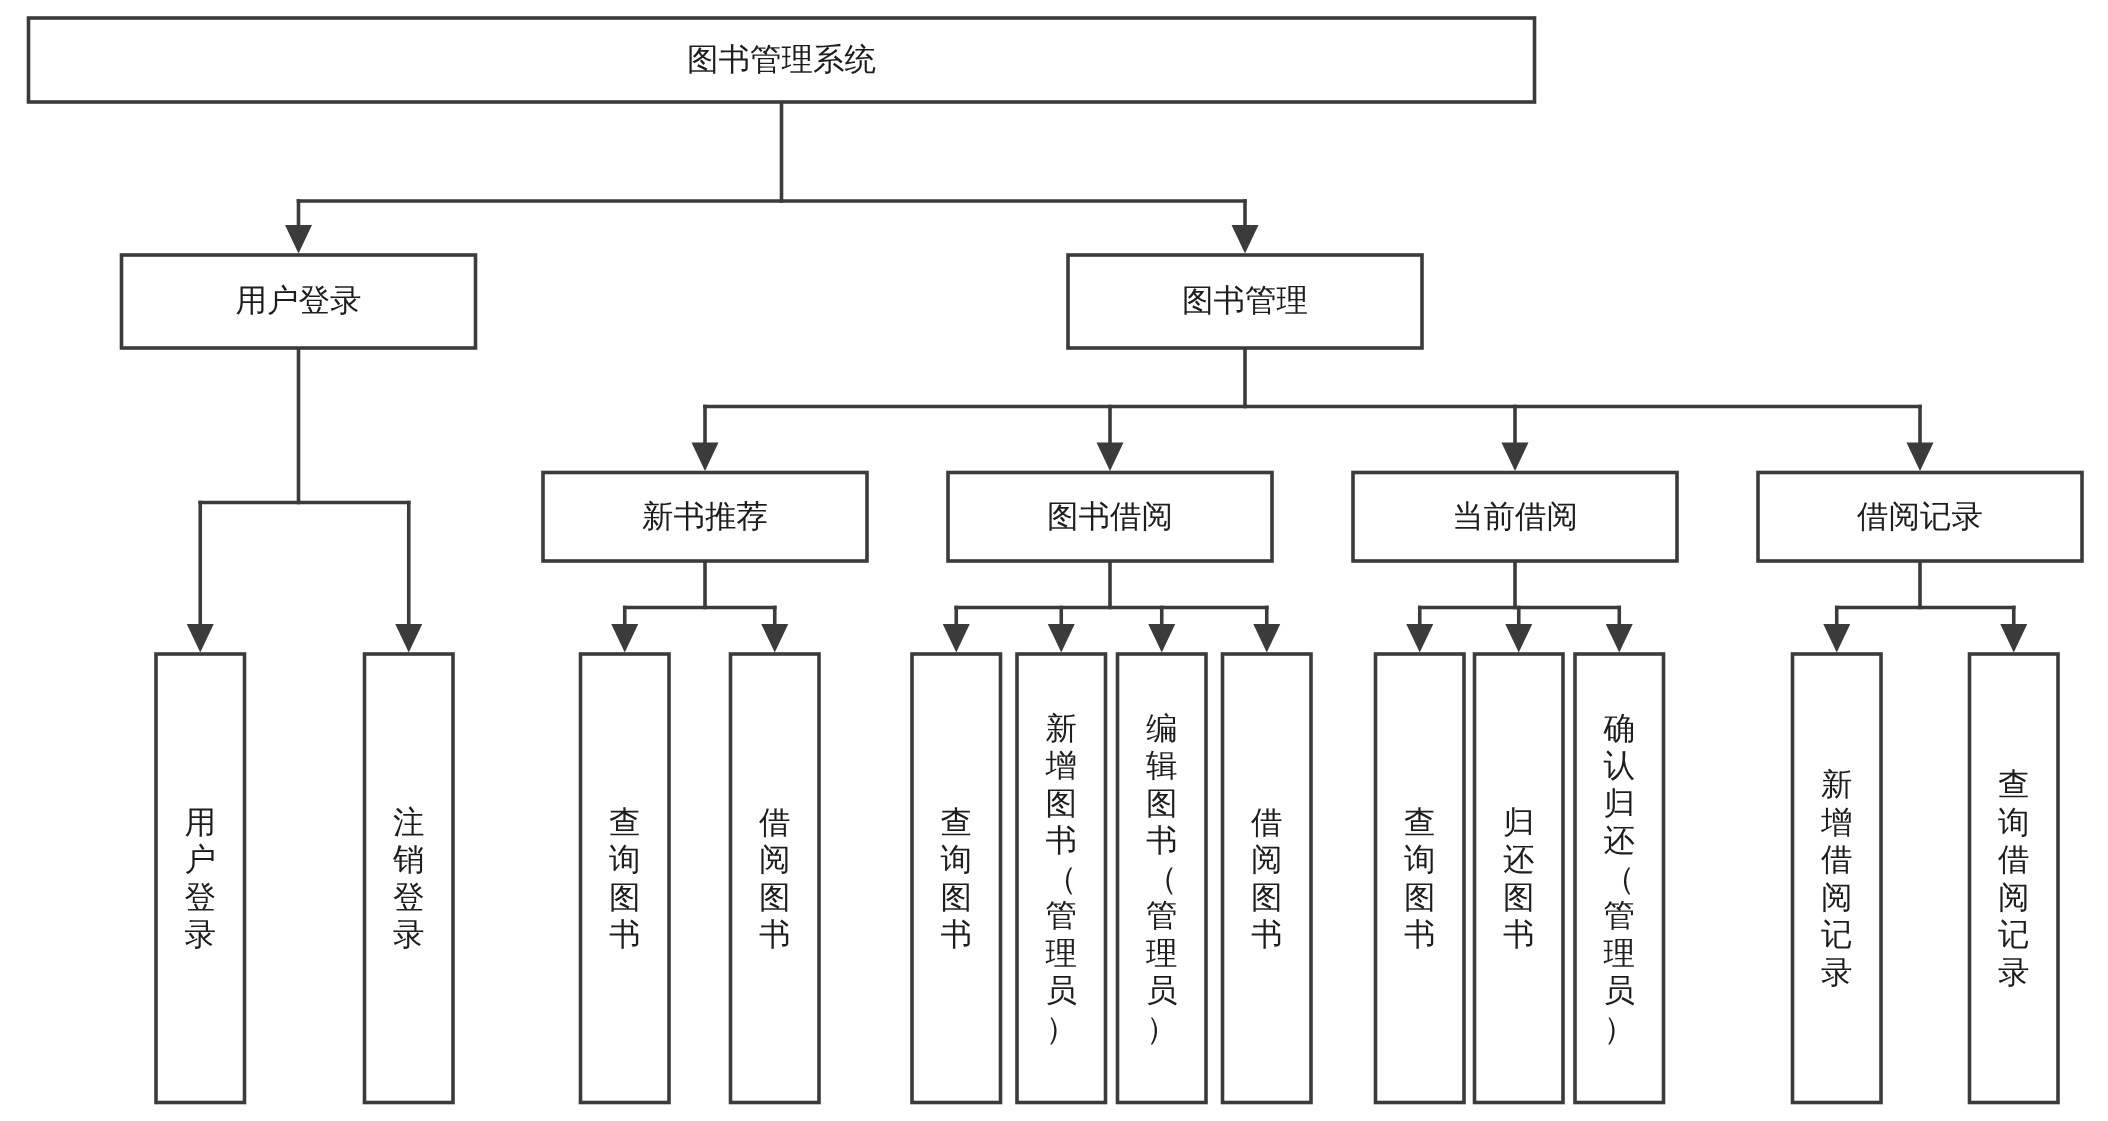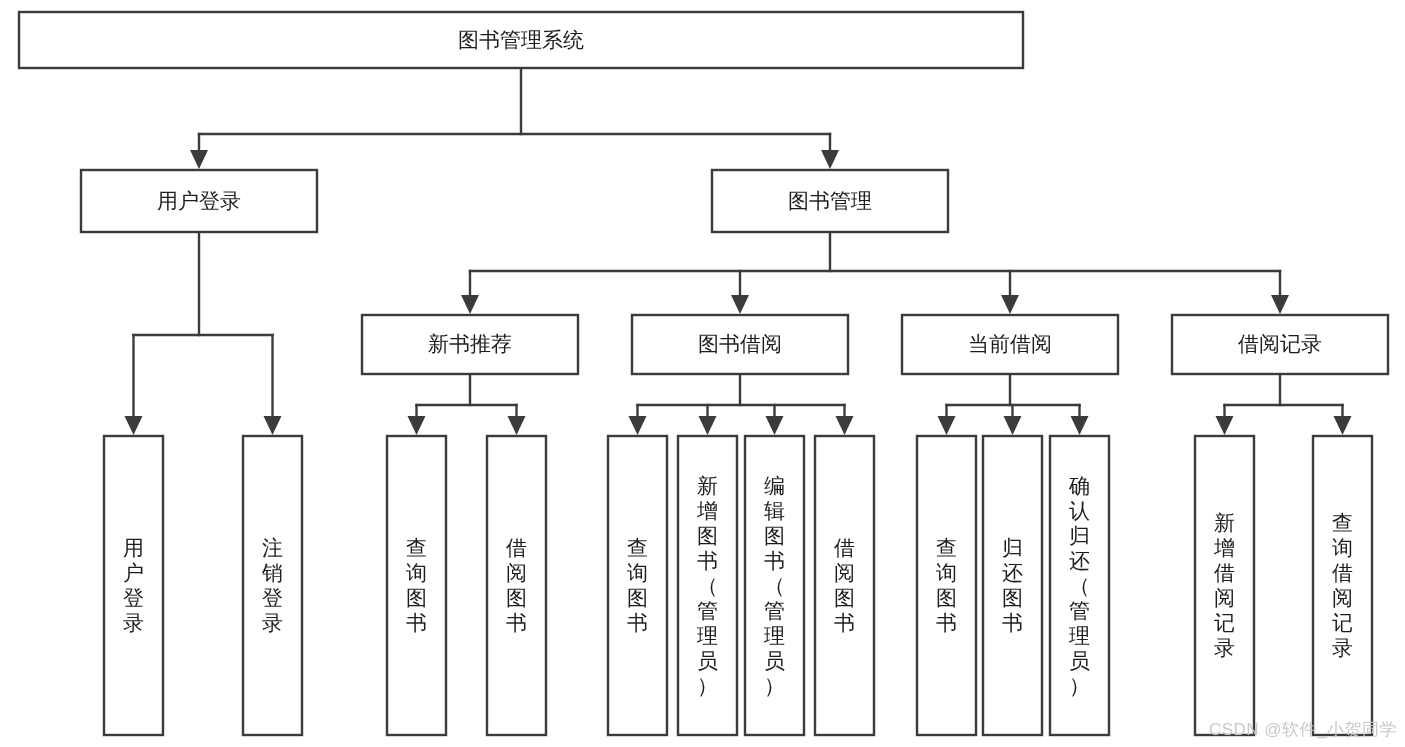--- a/index.html
+++ b/index.html
@@ -216,14 +216,13 @@
         <g>
           <rect x="1195" y="436" width="59" height="299" class="node-rect"></rect>
           <text x="1224.5" y="530" class="node-label-v"><tspan x="1224.5" dy="0">新</tspan><tspan x="1224.5" dy="25">增</tspan><tspan x="1224.5" dy="25">借</tspan><tspan x="1224.5" dy="25">阅</tspan><tspan x="1224.5" dy="25">记</tspan><tspan x="1224.5" dy="25">录</tspan></text>
         </g>
         <g>
           <rect x="1313" y="436" width="59" height="299" class="node-rect"></rect>
           <text x="1342.5" y="530" class="node-label-v"><tspan x="1342.5" dy="0">查</tspan><tspan x="1342.5" dy="25">询</tspan><tspan x="1342.5" dy="25">借</tspan><tspan x="1342.5" dy="25">阅</tspan><tspan x="1342.5" dy="25">记</tspan><tspan x="1342.5" dy="25">录</tspan></text>
         </g>
       </g>
   </svg>
-  <div class="watermark">CSDN @软件_小贺同学</div>
 </div>
 
 </body></html>

